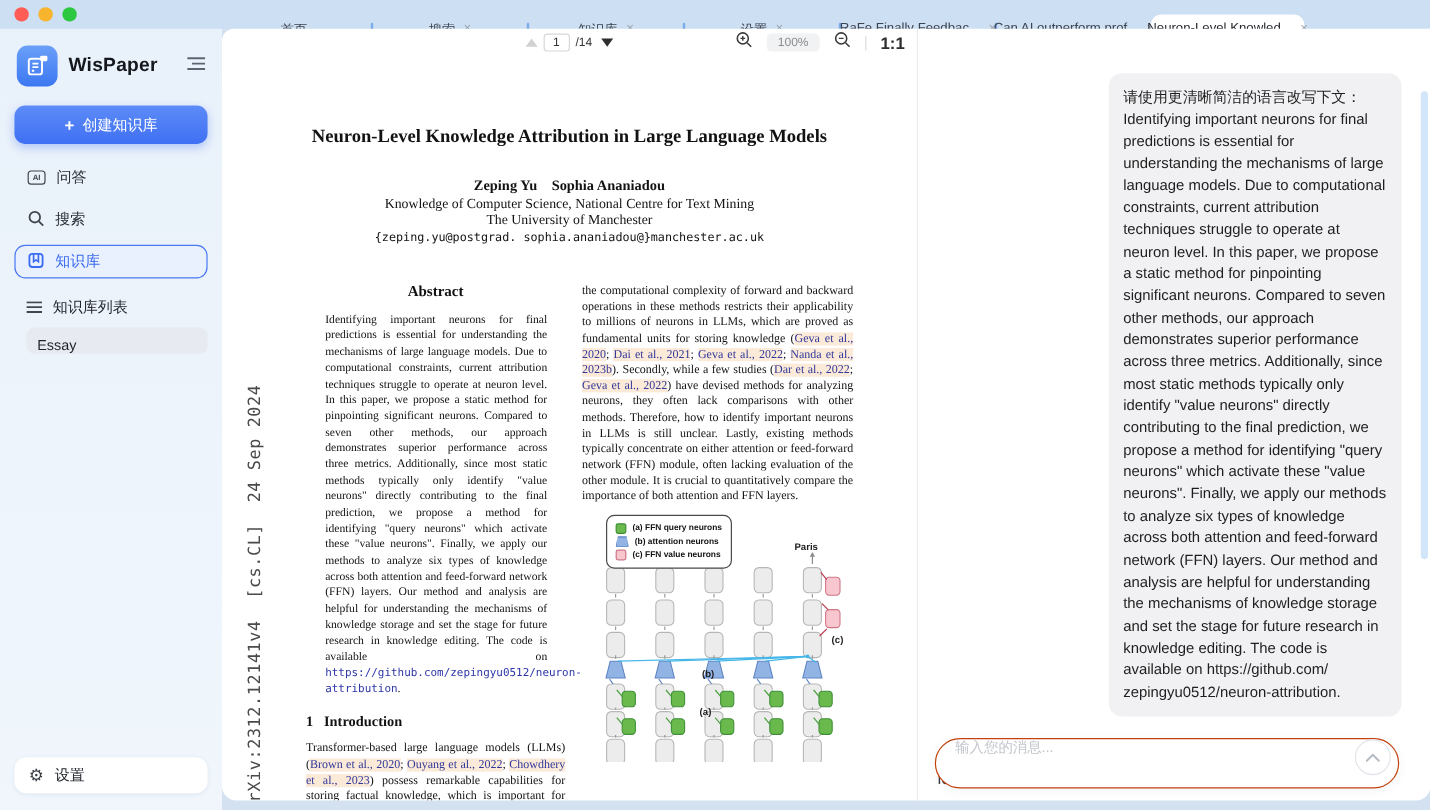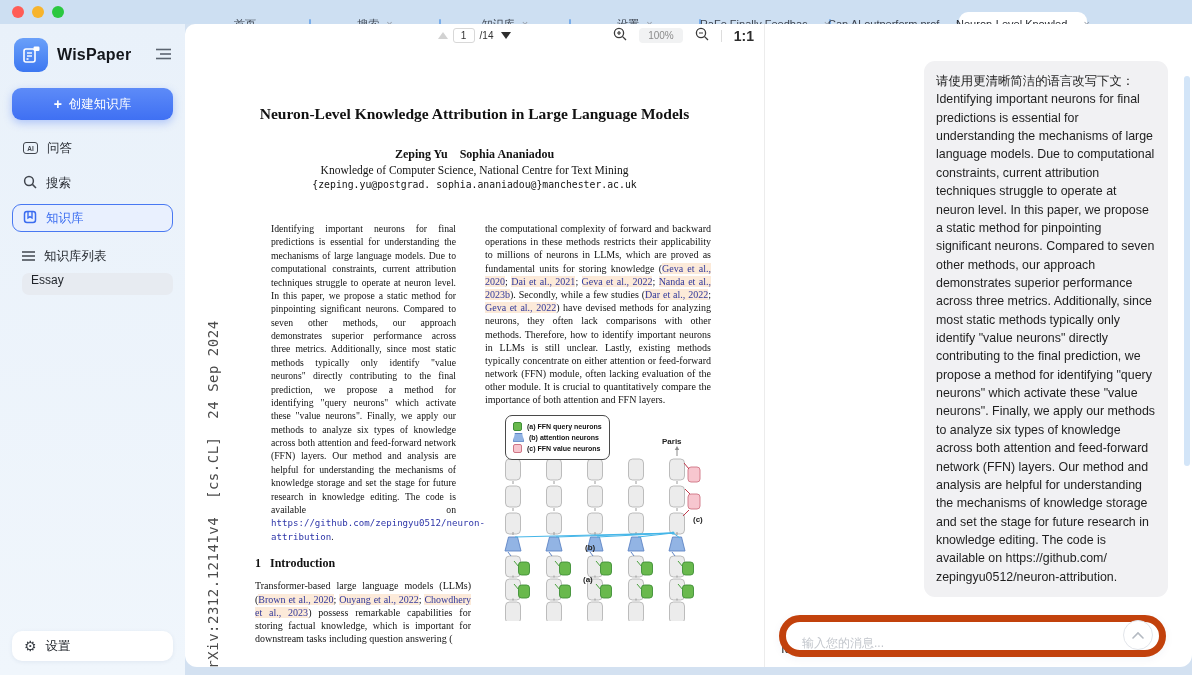--- a/index.html
+++ b/index.html
@@ -33,21 +33,21 @@
   .create-btn { height:32px; border-radius:9px; background:linear-gradient(180deg,#5d8bf8,#3f70f3);
                 color:#fff; font-size:12.5px; display:flex; align-items:center; justify-content:center; gap:7px;
                 box-shadow:0 3px 8px rgba(63,112,243,.35); cursor:pointer; }
   .create-btn .plus { font-size:14px; font-weight:600; line-height:1; }
   .nav-item { height:28px; margin-top:7px; display:flex; align-items:center; gap:9px; padding:0 10px;
               font-size:12.5px; color:#2b2f36; border-radius:9px; border:1.2px solid transparent; cursor:pointer; }
   .nav-item.selected { border-color:#4878f2; background:#e9f0fe; color:#3a6cf0; }
   .qa-ico { width:15px; height:12px; border:1.3px solid #41464e; border-radius:3px; font-size:6.5px; font-weight:700;
             color:#41464e; display:flex; align-items:center; justify-content:center; }
   .list-header { margin-top:16px; display:flex; align-items:center; gap:9px; padding:0 10px; font-size:12.5px; color:#24282e; }
-  .kb-item { margin:8px 0 0 10px; height:22px; background:#e7ebf1; border-radius:7px; display:flex; align-items:flex-start;
+  .kb-item { margin:8px 0 0 10px; height:22px; background:#e7ebf1; border-radius:7px; display:flex; align-items:flex-end;
              padding-left:9px; font-size:12px; color:#1f2329; cursor:pointer; }
   .side-spacer { flex:1; }
   .settings-btn { height:30px; background:#fff; border-radius:10px; display:flex; align-items:center; gap:9px;
                   padding:0 12px; font-size:12.5px; color:#24282e; box-shadow:0 1px 4px rgba(40,70,120,.08); cursor:pointer; }
   .gear { font-size:14px; color:#3a3f46; line-height:1; }
 
   
   .pdf-panel { width:580px; border-right:1px solid #ececec; display:flex; flex-direction:column; position:relative; }
   .pdf-toolbar { height:23px; display:flex; align-items:center; position:relative; flex:none; }
   .pt-center { margin:0 auto; display:flex; align-items:center; gap:5px; }
@@ -92,21 +92,21 @@
   .fig-label { position:absolute; font-size:8px; font-weight:700; color:#222; font-family:"Liberation Sans",sans-serif; z-index:2; }
 
   
   .chat-panel { flex:1; position:relative; display:flex; flex-direction:column; }
   .chat-clip { height:12px; overflow:hidden; }
   .chat-clip .inner { margin-top:-9px; display:flex; gap:70px; padding-left:18px; font-size:11px; color:#9aa0a8; white-space:nowrap; }
   .bubble-user { margin:37px 24px 0 auto; width:244px; background:#f1f1f3; border-radius:11px; padding:11px 12px;
                  font-size:12.4px; line-height:1.48; color:#1e1e1e; }
   .ai-msg { margin:38px 22px 0 16px; font-size:13px; line-height:2.22; color:#3b3b3b; }
   .input-bar { position:absolute; left:14px; right:26px; bottom:10px; height:42px; background:#fff;
-               border:7px solid #c2410c; border-radius:21px; display:flex; align-items:flex-end;
+               border:1px solid #c2410c; border-radius:21px; display:flex; align-items:flex-start;
                padding:0 6px 0 16px; box-shadow:0 2px 10px rgba(30,60,110,.05); }
   .input-bar input { border:none; outline:none; flex:1; font-size:12px; color:#333; background:transparent; }
   .input-bar input::placeholder { color:#c2c6cc; }
   .send-btn { width:30px; height:30px; border-radius:50%; border:1px solid #e2e5ea; display:flex; align-items:center;
               justify-content:center; cursor:pointer; background:#fff; }
   .chat-scrollbar { position:absolute; right:2px; top:52px; width:6px; height:390px; background:#d3e5f8; border-radius:3px; }
 </style>
 </head>
 <body>
 
@@ -246,25 +246,27 @@
         </div>
       </div>
 
       <div class="pdf-page">
         <div class="arxiv-side">arXiv:2312.12141v4  [cs.CL]  24 Sep 2024</div>
 
         <div class="paper-head">
           <div class="paper-title">Neuron-Level Knowledge Attribution in Large Language Models</div>
           <div class="paper-authors">Zeping Yu    Sophia Ananiadou</div>
           <div class="paper-affil">Knowledge of Computer Science, National Centre for Text Mining</div>
+          <div class="paper-affil">The University of Manchester</div>
           <div class="paper-email">{zeping.yu@postgrad. sophia.ananiadou@}manchester.ac.uk</div>
         </div>
 
         <div class="cols">
           <div class="colL">
+            <div class="abs-head">Abstract</div>
             <div class="abs-text"><span>Identifying important neurons for final predictions is essential for understanding the mechanisms of large language models. Due to computational constraints, current attribution techniques struggle to operate at neuron level. In this paper, we propose a static method for pinpointing significant neurons. Compared to seven other methods, our approach demonstrates superior performance across three metrics. Additionally, since most static methods typically only identify "value neurons" directly contributing to the final prediction, we propose a method for identifying "query neurons" which activate these "value neurons". Finally, we apply our methods to analyze six types of knowledge across both attention and feed-forward network (FFN) layers. Our method and analysis are helpful for understanding the mechanisms of knowledge storage and set the stage for future research in knowledge editing. The code is available on </span><span class="link">https://github.com/zepingyu0512/neuron-attribution</span><span>.</span></div>
             <div class="sec-head">1   Introduction</div>
             <div class="body-text"><span>Transformer-based large language models (LLMs) (</span><span class="cite">Brown et al., 2020</span><span>; </span><span class="cite">Ouyang et al., 2022</span><span>; </span><span class="cite">Chowdhery et al., 2023</span><span>) possess remarkable capabilities for storing factual knowledge, which is important for downstream tasks including question answering (</span></div>
           </div>
           <div class="colR">
             <div class="body-text"><span>the computational complexity of forward and backward operations in these methods restricts their applicability to millions of neurons in LLMs, which are proved as fundamental units for storing knowledge (</span><span class="cite">Geva et al., 2020</span><span>; </span><span class="cite">Dai et al., 2021</span><span>; </span><span class="cite">Geva et al., 2022</span><span>; </span><span class="cite">Nanda et al., 2023b</span><span>). Secondly, while a few studies (</span><span class="cite">Dar et al., 2022</span><span>; </span><span class="cite">Geva et al., 2022</span><span>) have devised methods for analyzing neurons, they often lack comparisons with other methods. Therefore, how to identify important neurons in LLMs is still unclear. Lastly, existing methods typically concentrate on either attention or feed-forward network (FFN) module, often lacking evaluation of the other module. It is crucial to quantitatively compare the importance of both attention and FFN layers.</span></div>
             <div class="fig-wrap">
               <div class="fig-legend">
                 <div class="leg-row">
                     <div class="sw-g"></div>

